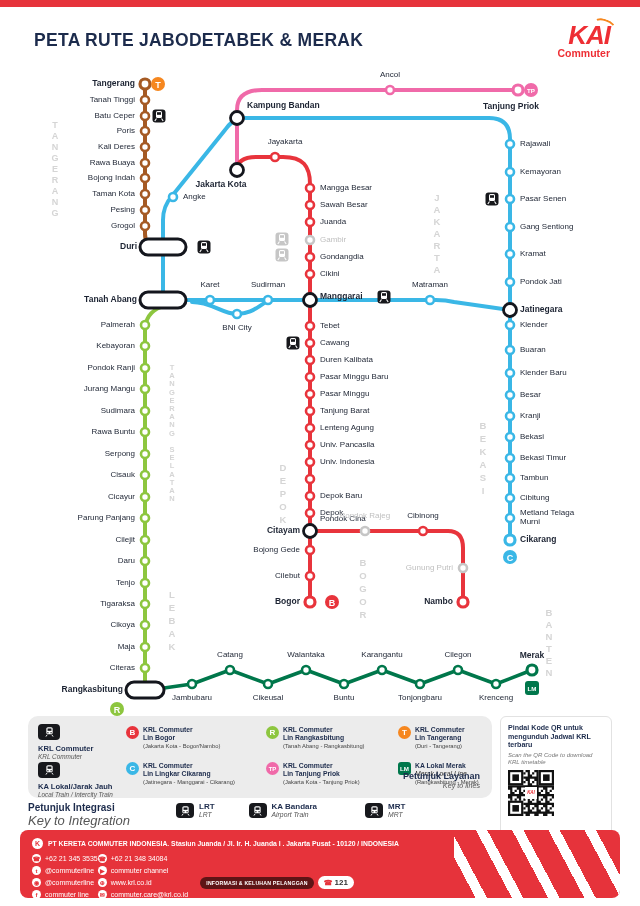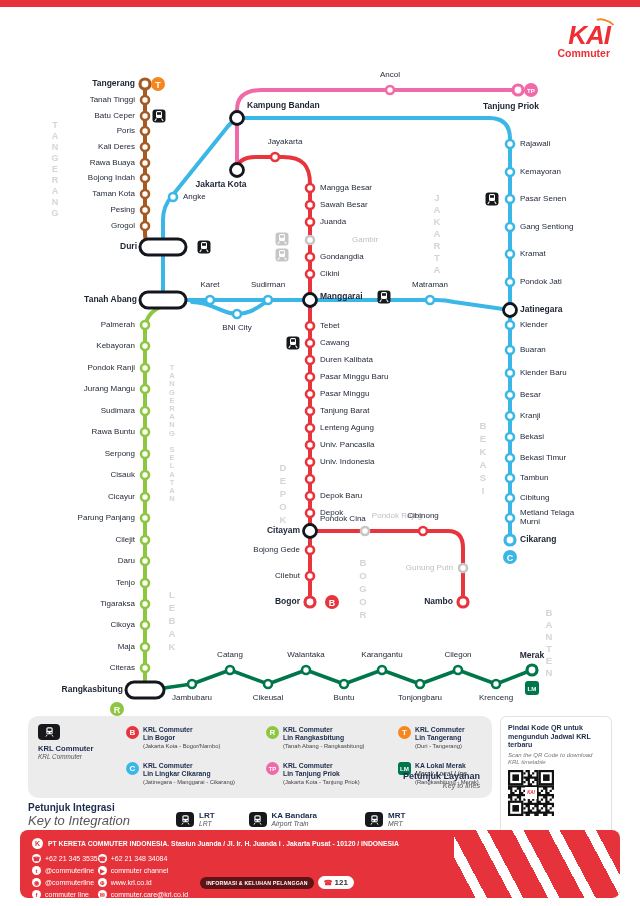--- a/index.html
+++ b/index.html
@@ -13,21 +13,21 @@
   .kai-sub{font-size:10.5px;font-weight:700;color:#ee2e34;margin-top:-1px;}
 
   .map-svg{position:absolute;left:0;top:0;pointer-events:none;}
   #map-labels,#map-regions{position:absolute;left:0;top:0;width:640px;height:906px;pointer-events:none;}
   .stn{position:absolute;font-size:8px;line-height:1.1;color:#1d2433;white-space:pre-line;}
   .stn.a-left{transform:translateY(-50%);text-align:center;}
   .stn.a-right{transform:translateY(-50%);text-align:left;}
   .stn.a-above{transform:translate(-50%,-100%);text-align:center;}
   .stn.a-below{transform:translate(-50%,0);text-align:center;}
   .stn.bold{font-weight:700;font-size:8.5px;}
-  .stn.gray{color:#bfbfbf;margin-left:32px;}
+  .stn.gray{color:#bfbfbf;}
   .region{position:absolute;transform:translateX(-50%);color:#d5d5d5;font-weight:700;text-align:center;white-space:pre-line;}
 
   .legend-box{position:absolute;left:28px;top:716px;width:464px;height:82px;background:#ececec;border-radius:10px;}
   .mode{position:absolute;width:86px;}
   .mode-badge{display:inline-flex;width:22px;height:16px;background:#17181c;border-radius:4px;align-items:center;justify-content:center;}
   .mode-title{font-size:7.6px;font-weight:700;color:#1c2b4c;margin-top:2px;}
   .mode-sub{font-size:6.4px;font-style:italic;color:#555;}
   .lg-item{position:absolute;display:flex;gap:4px;align-items:flex-start;}
   .lg-badge{flex:none;width:13px;height:13px;border-radius:50%;color:#fff;font-size:8px;font-weight:700;display:flex;align-items:center;justify-content:center;}
   .lg-badge.sq{border-radius:3px;font-size:6.2px;}
@@ -37,21 +37,21 @@
   .legend-key{position:absolute;right:12px;bottom:8px;text-align:right;}
   .lk-title{font-size:9px;font-weight:700;color:#1c2b4c;}
   .lk-sub{font-size:7.2px;font-style:italic;color:#555;}
 
   .qr-box{position:absolute;left:500px;top:716px;width:112px;height:126px;background:#fff;border:1px solid #e2e2e2;border-radius:6px;padding:7px;box-sizing:border-box;}
   .qr-title{font-size:7.1px;font-weight:700;color:#1c2b4c;line-height:1.2;}
   .qr-sub{font-size:6px;font-style:italic;color:#777;line-height:1.2;margin-top:2px;}
   .qr-wrap{position:relative;width:46px;height:46px;margin-top:4px;}
   .qr-center{position:absolute;left:17px;top:17px;width:12px;height:12px;background:#fff;display:flex;align-items:center;justify-content:center;font-size:4.5px;font-weight:800;font-style:italic;color:#ee2e34;}
 
-  .integration{position:absolute;left:28px;top:802px;width:464px;display:flex;align-items:flex-end;}
+  .integration{position:absolute;left:28px;top:802px;width:464px;display:flex;align-items:flex-start;}
   .int-title{font-size:10px;font-weight:800;color:#1c2b4c;}
   .int-sub{font-size:13px;font-style:italic;color:#555;}
   .int-item{display:flex;align-items:center;gap:5px;}
   .int-badge{flex:none;width:18px;height:15px;background:#17181c;border-radius:4px;display:flex;align-items:center;justify-content:center;}
   .int-label{font-size:8px;font-weight:700;color:#1c2b4c;line-height:1.15;}
   .int-lsub{font-size:6.8px;font-style:italic;color:#555;line-height:1.15;}
 
   .footer{position:absolute;left:20px;top:830px;width:600px;height:68px;background:#e6333b;border-radius:8px;color:#fff;overflow:hidden;padding:8px 12px;box-sizing:border-box;}
   .fstripes{position:absolute;right:-24px;top:-6px;bottom:-6px;width:190px;
             background:repeating-linear-gradient(62deg,rgba(255,255,255,0) 0 22px,#fff 22px 32px);}
@@ -63,20 +63,21 @@
   .complaint{display:flex;align-items:center;gap:4px;margin-top:22px;margin-left:12px;}
   .cb-text{background:#5e1416;border-radius:8px;padding:3px 6px;font-size:5.2px;font-weight:700;letter-spacing:.2px;white-space:nowrap;}
   .cb-121{display:inline-flex;align-items:center;gap:2px;background:#fff;border-radius:8px;padding:2px 6px;font-size:8px;font-weight:800;color:#333;}
   .cb-phone{color:#e6333b;font-size:7px;}
 </style>
 </head>
 <body>
 
 <div class="page">
   <div class="topbar"></div>
+  <div class="title">PETA RUTE JABODETABEK &amp; MERAK</div>
   <div class="kai-logo">
     <div class="kai-main"><span>KAI</span><span class="kai-swoosh"></span></div>
     <div class="kai-sub">Commuter</div>
   </div>
 
   <svg id="map-svg" class="map-svg" width="640" height="906">
       <path d="M145,84 V234 Q145,246 157,247 L163,247" fill="none" stroke="#a55a24" stroke-width="4" stroke-linecap="round" stroke-linejoin="round"></path>
       <path d="M163,238 L163,300" fill="none" stroke="#3ab7e6" stroke-width="4" stroke-linecap="round" stroke-linejoin="round"></path>
       <path d="M163,247 V220 Q163,206 172,196 L225,130 Q231,121 240,118" fill="none" stroke="#3ab7e6" stroke-width="4" stroke-linecap="round" stroke-linejoin="round"></path>
       <path d="M237,118 H489 Q510,118 510,139 V540" fill="none" stroke="#3ab7e6" stroke-width="4" stroke-linecap="round" stroke-linejoin="round"></path>
@@ -417,20 +418,33 @@
             <rect x="3" y="1" width="8" height="9" rx="2" fill="#fff"></rect>
             <rect x="4.5" y="2.5" width="5" height="3" fill="#17181c"></rect>
             <circle cx="5" cy="8" r="0.9" fill="#17181c"></circle>
             <circle cx="9" cy="8" r="0.9" fill="#17181c"></circle>
             <path d="M4 10.5 L2.5 12.8 M10 10.5 L11.5 12.8" stroke="#fff" stroke-width="1.2"></path>
           </svg>
       </span>
       <div class="mode-title">KRL Commuter</div>
       <div class="mode-sub">KRL Commuter</div>
     </div>
+    <div class="mode" style="left:10px;top:46px;">
+      <span class="mode-badge">
+        <svg width="11" height="12" viewBox="0 0 14 14">
+            <rect x="3" y="1" width="8" height="9" rx="2" fill="#fff"></rect>
+            <rect x="4.5" y="2.5" width="5" height="3" fill="#17181c"></rect>
+            <circle cx="5" cy="8" r="0.9" fill="#17181c"></circle>
+            <circle cx="9" cy="8" r="0.9" fill="#17181c"></circle>
+            <path d="M4 10.5 L2.5 12.8 M10 10.5 L11.5 12.8" stroke="#fff" stroke-width="1.2"></path>
+          </svg>
+      </span>
+      <div class="mode-title">KA Lokal/Jarak Jauh</div>
+      <div class="mode-sub">Local Train / Intercity Train</div>
+    </div>
 
     <div class="lg-item" style="left:98px;top:10px;">
       <span class="lg-badge" style="background: rgb(232, 52, 60);">B</span>
       <div>
           <div class="lg-l1">KRL Commuter</div>
           <div class="lg-l2">Lin Bogor</div>
           <div class="lg-l3">(Jakarta Kota - Bogor/Nambo)</div>
         </div>
     </div>
     <div class="lg-item" style="left:98px;top:46px;">

